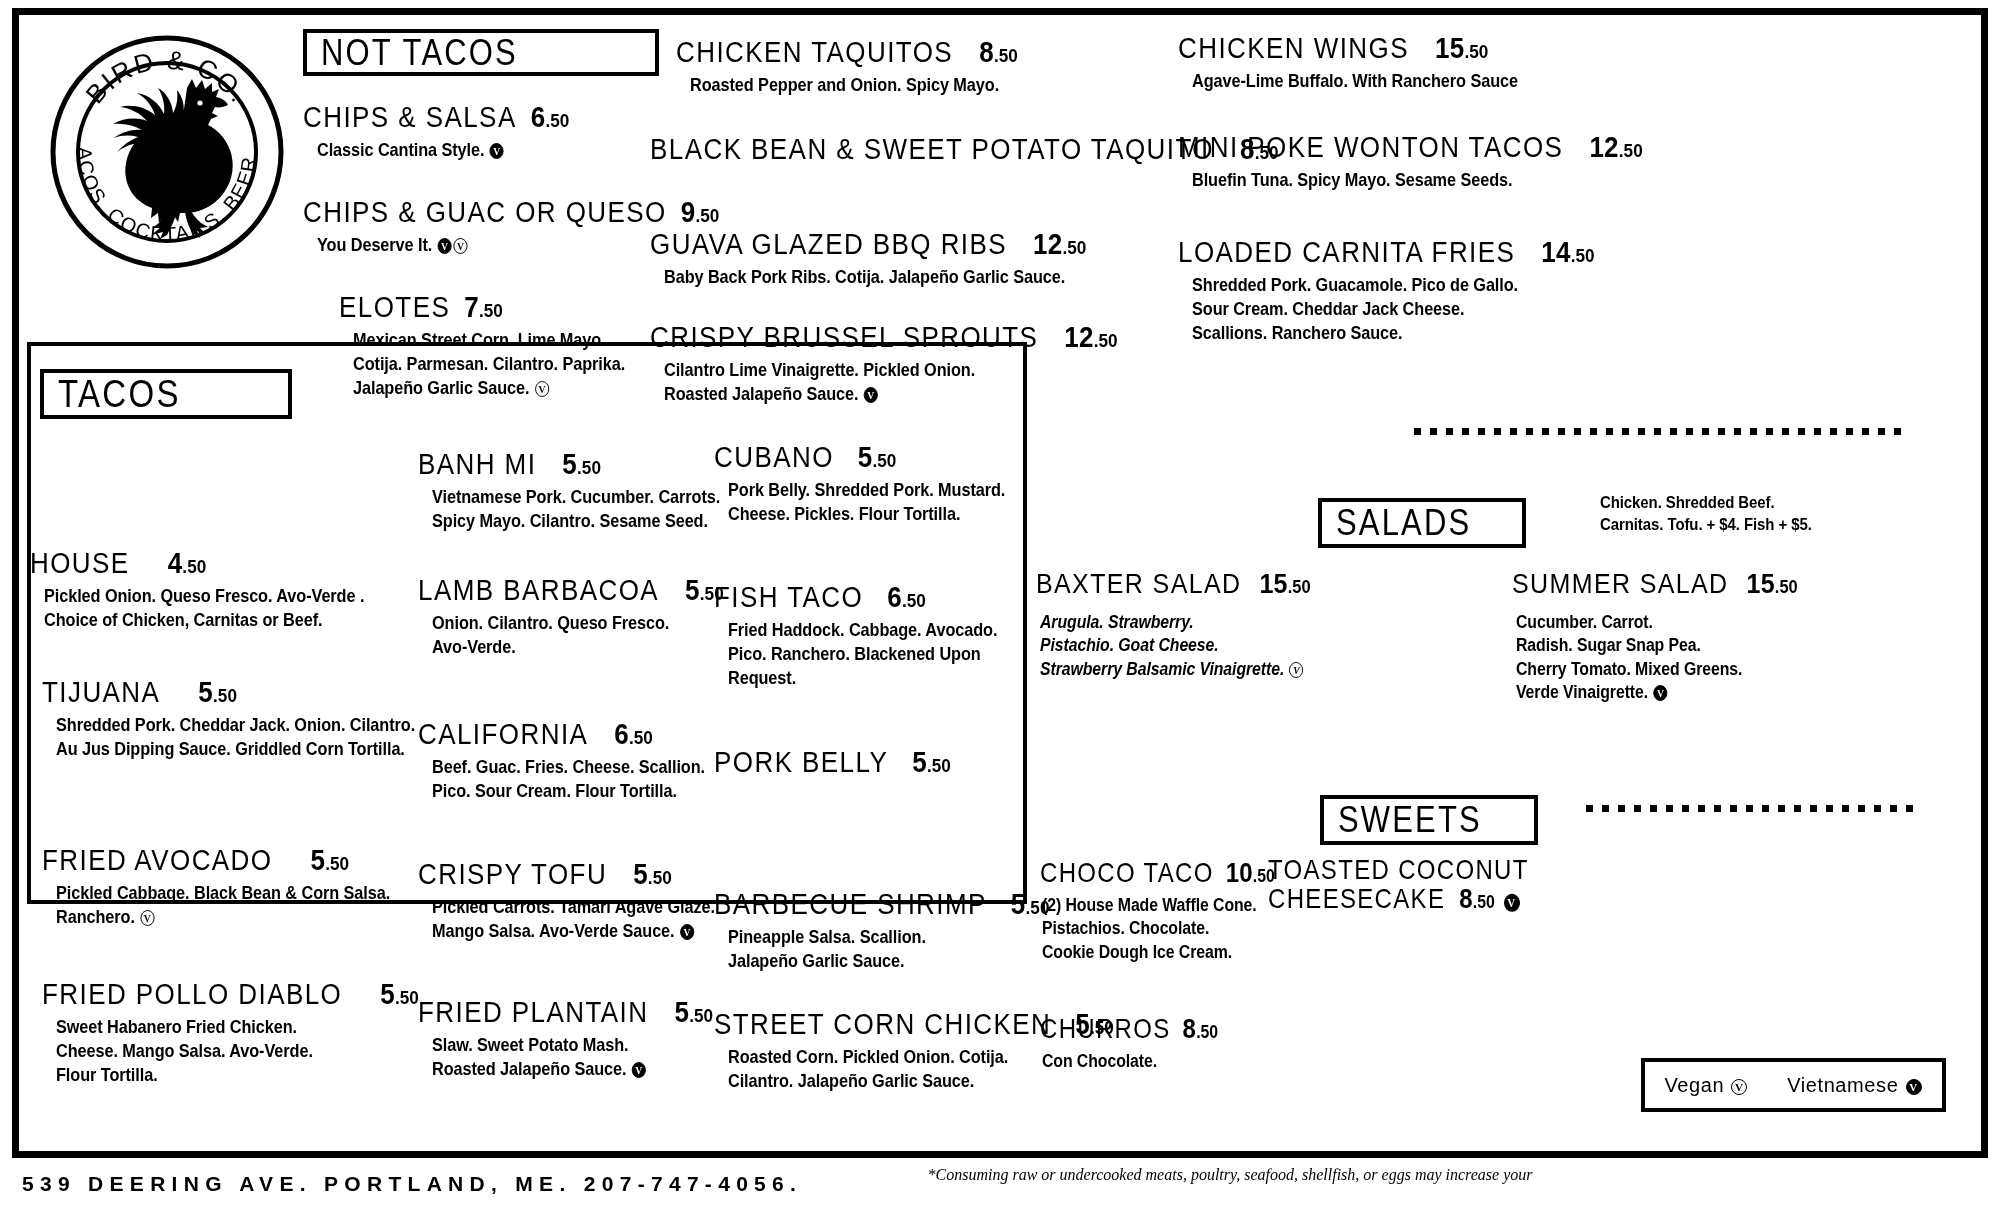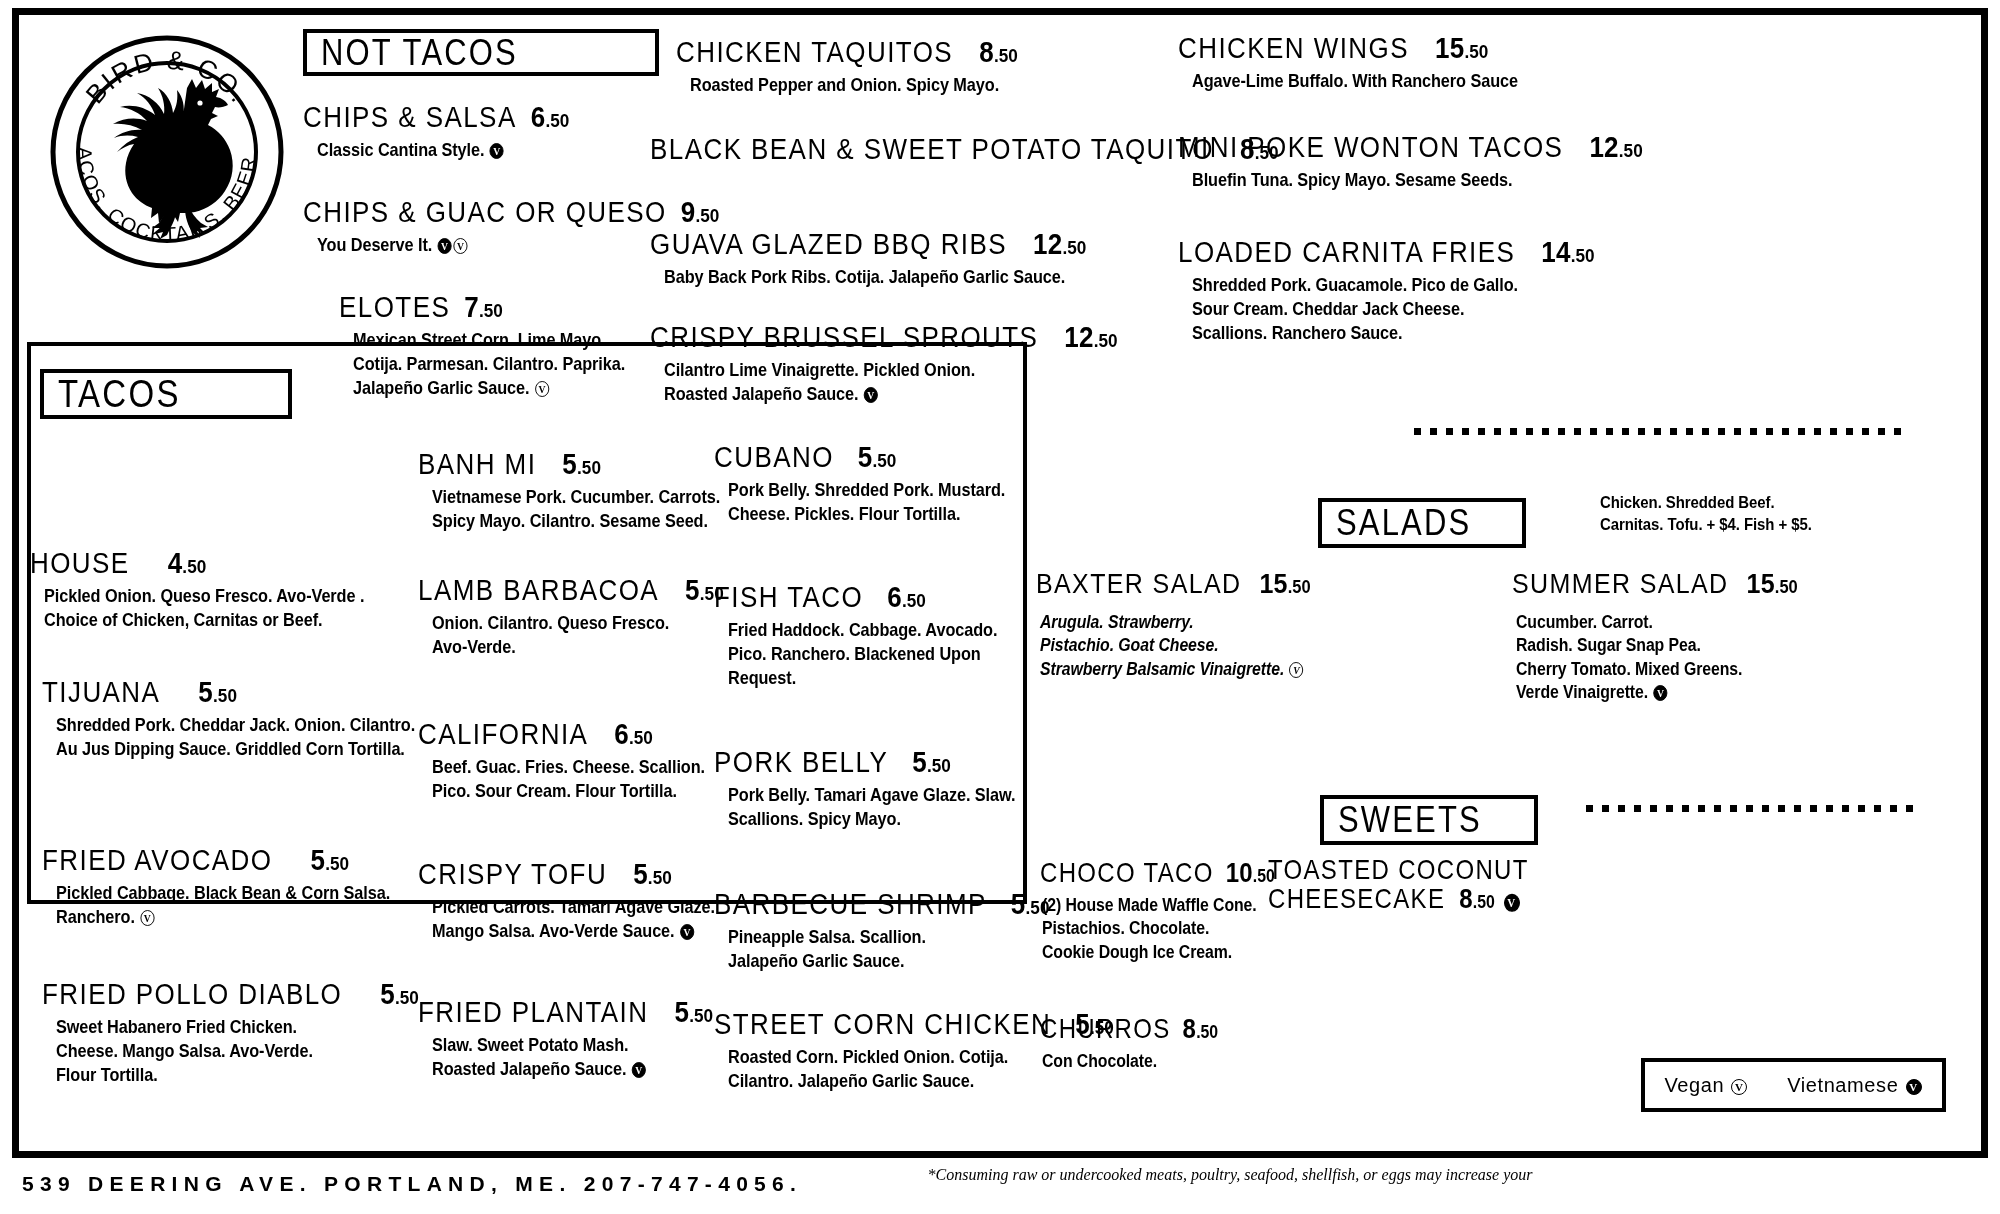--- a/index.html
+++ b/index.html
@@ -401,24 +401,20 @@
       <div class="item" style="left: 714px; top: 585px;">
         <div class="name-row dish-name" style="font-size:26px"><span>FISH TACO</span><span style="display:inline-block;width:24px"></span><span class="price">6<span class="cents">.50</span></span></div>
         <div class="desc-row desc-block">
           <div class="desc" style="font-size:18.5px">Fried Haddock. Cabbage. Avocado.</div>
           <div class="desc" style="font-size:18.5px">Pico. Ranchero. Blackened Upon</div>
           <div class="desc" style="font-size:18.5px">Request.</div>
         </div>
       </div>
       <div class="item" style="left: 714px; top: 750px;">
         <div class="name-row dish-name" style="font-size:26px"><span>PORK BELLY</span><span style="display:inline-block;width:24px"></span><span class="price">5<span class="cents">.50</span></span></div>
-        <div class="desc-row desc-block">
-          <div class="desc" style="font-size:18.5px">Pork Belly. Tamari Agave Glaze. Slaw.</div>
-          <div class="desc" style="font-size:18.5px">Scallions. Spicy Mayo.</div>
-        </div>
       </div>
       <div class="item" style="left: 714px; top: 892px;">
         <div class="name-row dish-name" style="font-size:26px"><span>BARBECUE SHRIMP</span><span style="display:inline-block;width:24px"></span><span class="price">5<span class="cents">.50</span></span></div>
         <div class="desc-row desc-block">
           <div class="desc" style="font-size:18.5px">Pineapple Salsa.  Scallion.</div>
           <div class="desc" style="font-size:18.5px">Jalapeño Garlic Sauce.</div>
         </div>
       </div>
       <div class="item" style="left: 714px; top: 1012px;">
         <div class="name-row dish-name" style="font-size:26px"><span>STREET CORN CHICKEN</span><span style="display:inline-block;width:24px"></span><span class="price">5<span class="cents">.50</span></span></div>

